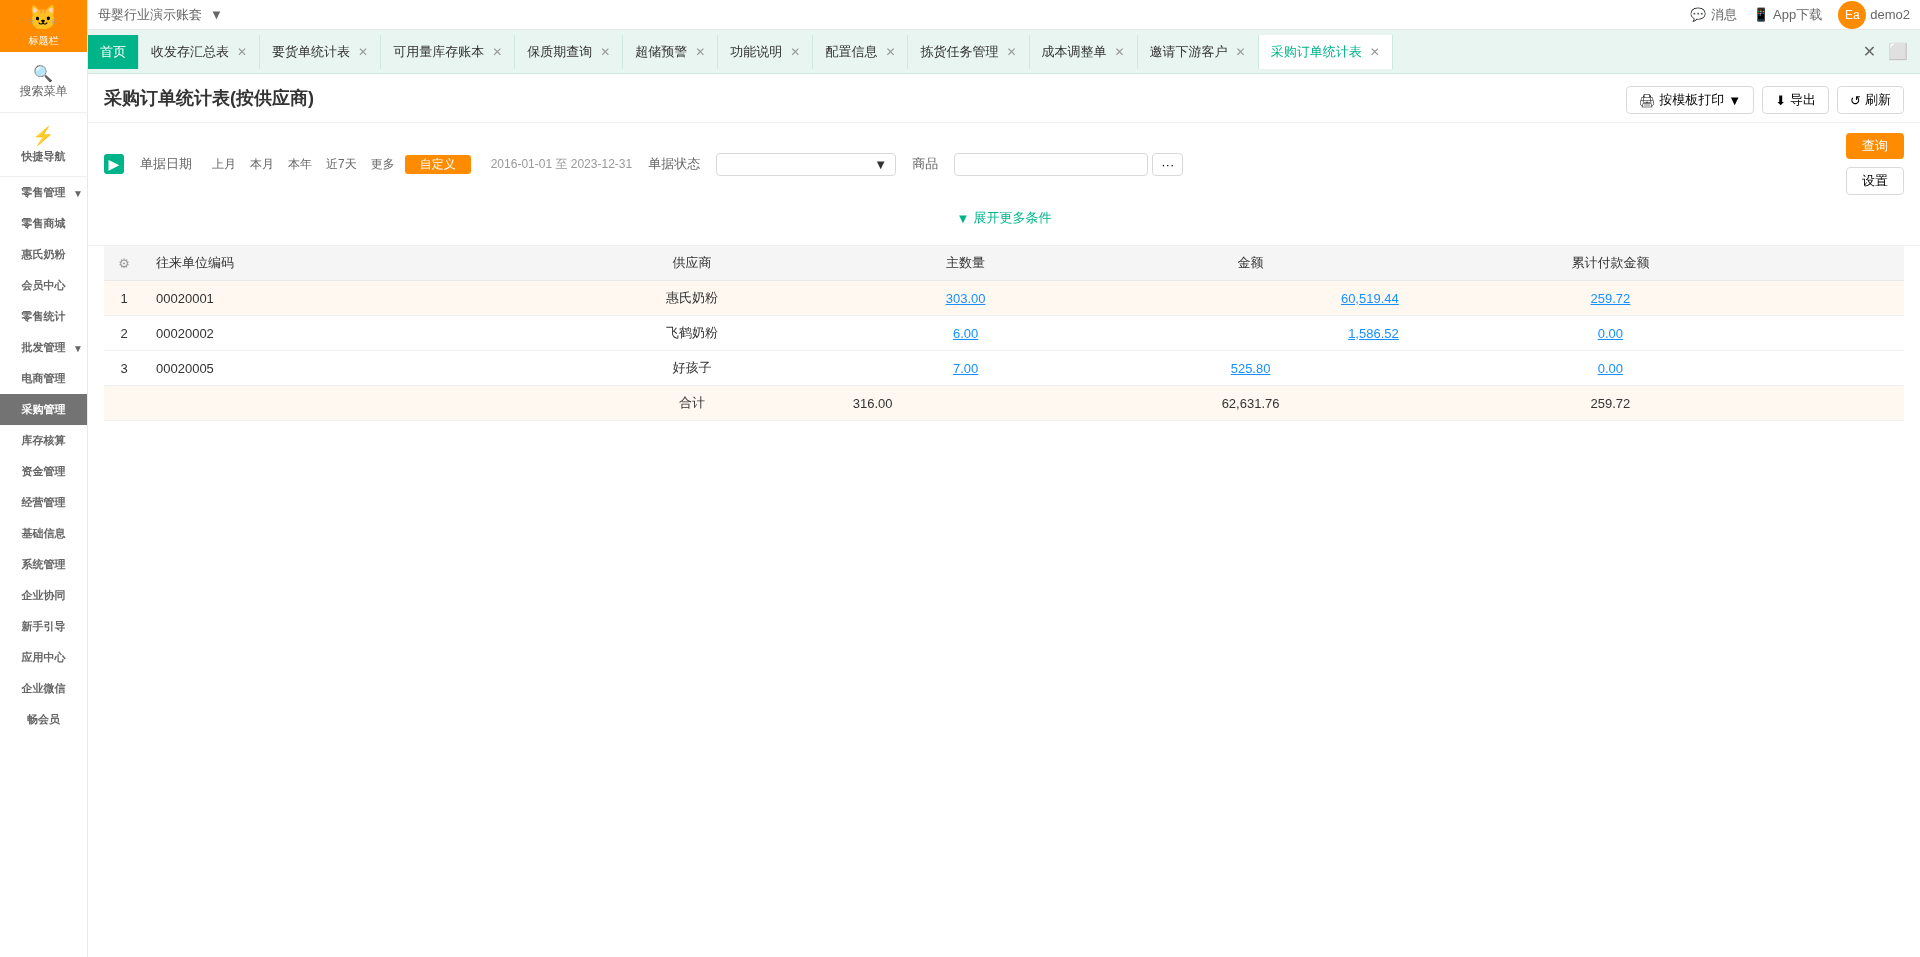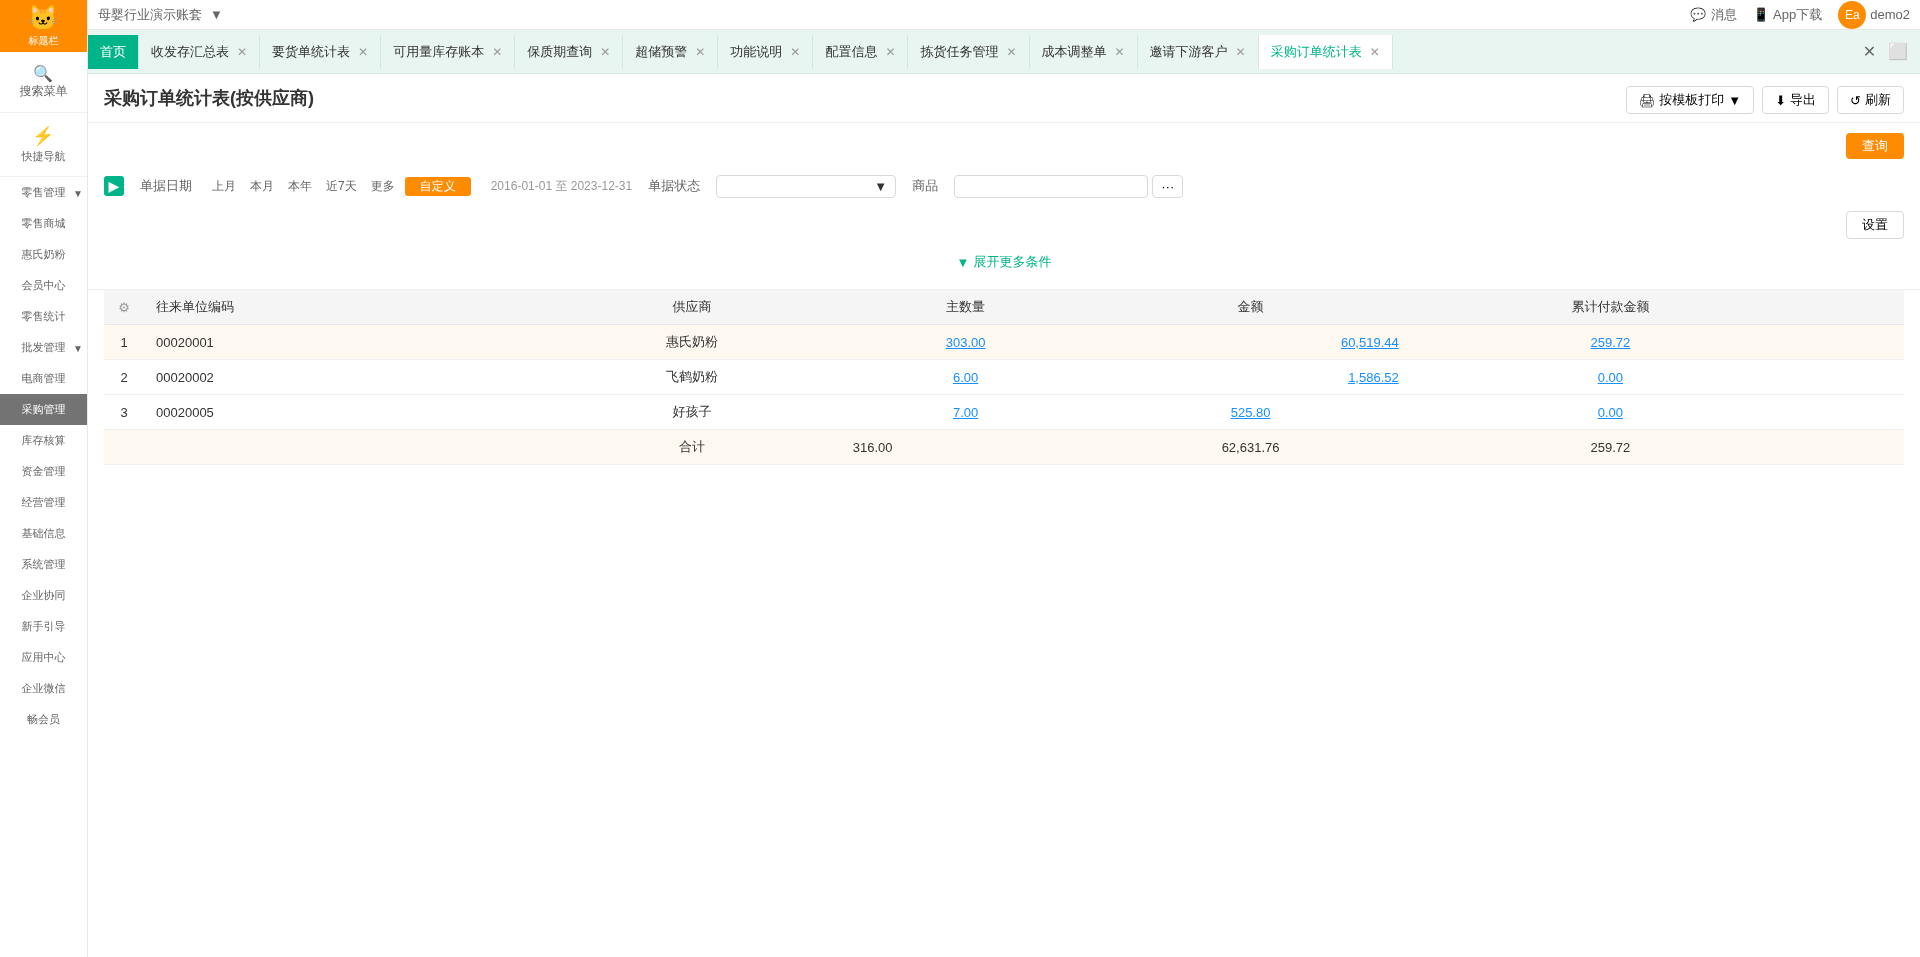--- a/index.html
+++ b/index.html
@@ -10,21 +10,21 @@
     .sidebar-logo { background: #ff8c00; padding: 8px 0; display: flex; flex-direction: column; align-items: center; justify-content: center; height: 52px; }
     .sidebar-logo .logo-icon { font-size: 24px; color: #fff; }
     .sidebar-logo .logo-text { font-size: 10px; color: #fff; margin-top: 2px; }
     .sidebar-search { padding: 8px 6px; border-bottom: 1px solid #f0f0f0; }
     .sidebar-search-btn { width: 100%; background: none; border: none; color: #666; cursor: pointer; display: flex; flex-direction: column; align-items: center; padding: 4px 0; font-size: 12px; }
     .sidebar-search-btn .icon { font-size: 16px; color: #999; }
     .sidebar-nav-section { padding: 4px 0; border-bottom: 1px solid #f0f0f0; }
     .sidebar-nav-item { display: flex; flex-direction: column; align-items: center; padding: 8px 4px; cursor: pointer; color: #666; font-size: 12px; position: relative; }
     .sidebar-nav-item.active { background: #737373; color: #fff; }
     .sidebar-nav-item .nav-icon { font-size: 18px; margin-bottom: 2px; }
-    .sidebar-nav-item .nav-label { font-size: 11px; text-align: left; }
+    .sidebar-nav-item .nav-label { font-size: 11px; text-align: left; font-weight: bold; }
     .sidebar-nav-item .arrow { font-size: 10px; position: absolute; right: 4px; top: 50%; transform: translateY(-50%); }
 
     
     .main { flex: 1; display: flex; flex-direction: column; overflow: hidden; }
 
     
     .topbar { background: #fff; height: 30px; display: flex; align-items: center; padding: 0 10px; border-bottom: 1px solid #e8e8e8; justify-content: space-between; }
     .topbar-left { display: flex; align-items: center; gap: 8px; color: #666; font-size: 13px; }
     .topbar-right { display: flex; align-items: center; gap: 16px; }
     .topbar-right-item { display: flex; align-items: center; gap: 4px; color: #666; font-size: 13px; cursor: pointer; }
@@ -41,21 +41,21 @@
 
     
     .page-content { flex: 1; background: #fff; overflow: auto; padding: 0; }
     .page-header { padding: 12px 16px 8px; display: flex; align-items: flex-start; justify-content: space-between; border-bottom: 1px solid #f0f0f0; }
     .page-title { font-size: 18px; font-weight: 600; color: #333; }
     .page-actions { display: flex; align-items: center; gap: 8px; }
     .btn-print { background: #fff; border: 1px solid #d9d9d9; border-radius: 4px; padding: 4px 12px; cursor: pointer; font-size: 13px; display: flex; align-items: center; gap: 4px; }
     .btn-export { background: #fff; border: 1px solid #d9d9d9; border-radius: 4px; padding: 4px 12px; cursor: pointer; font-size: 13px; display: flex; align-items: center; gap: 4px; }
     .btn-refresh { background: #fff; border: 1px solid #d9d9d9; border-radius: 4px; padding: 4px 12px; cursor: pointer; font-size: 13px; display: flex; align-items: center; gap: 4px; }
     .btn-query { background: #ff8c00; border: none; border-radius: 4px; padding: 4px 16px; cursor: pointer; font-size: 13px; color: #fff; }
-    .btn-settings { background: #fff; border: 1px solid #d9d9d9; border-radius: 4px; padding: 4px 12px; cursor: pointer; font-size: 13px; margin-top: 44px; }
+    .btn-settings { background: #fff; border: 1px solid #d9d9d9; border-radius: 4px; padding: 4px 12px; cursor: pointer; font-size: 13px; }
 
     
     .filter-area { padding: 10px 16px; background: #fff; border-bottom: 1px solid #f0f0f0; }
     .filter-row { display: flex; align-items: center; gap: 16px; flex-wrap: wrap; }
     .filter-label { color: #666; font-size: 13px; white-space: nowrap; }
     .date-shortcuts { display: flex; gap: 6px; align-items: flex-end; }
     .date-shortcut { font-size: 12px; color: #666; cursor: pointer; padding: 1px 4px; }
     .date-shortcut.custom { background: #ff8c00; color: #fff; border-radius: 3px; padding: 1px 15px; }
     .date-range { font-size: 12px; color: #999; margin-left: 4px; }
     .filter-select { border: 1px solid #d9d9d9; border-radius: 4px; padding: 3px 8px; font-size: 13px; background: #fff; min-width: 180px; cursor: pointer; display: flex; align-items: center; justify-content: space-between; }

